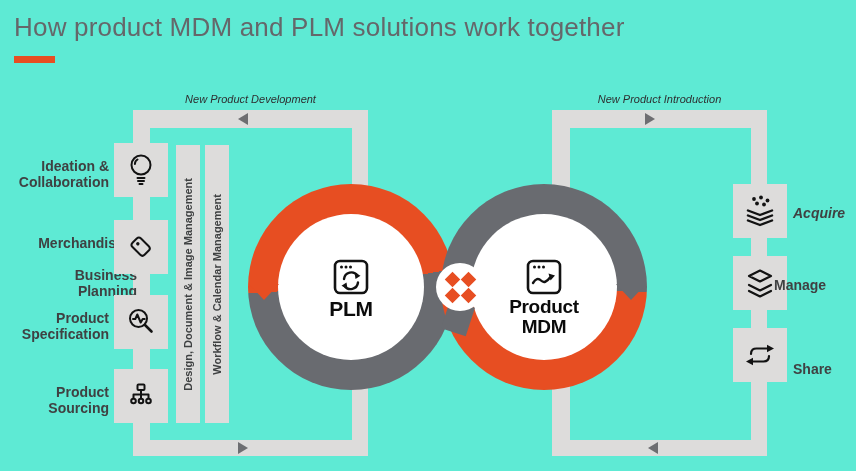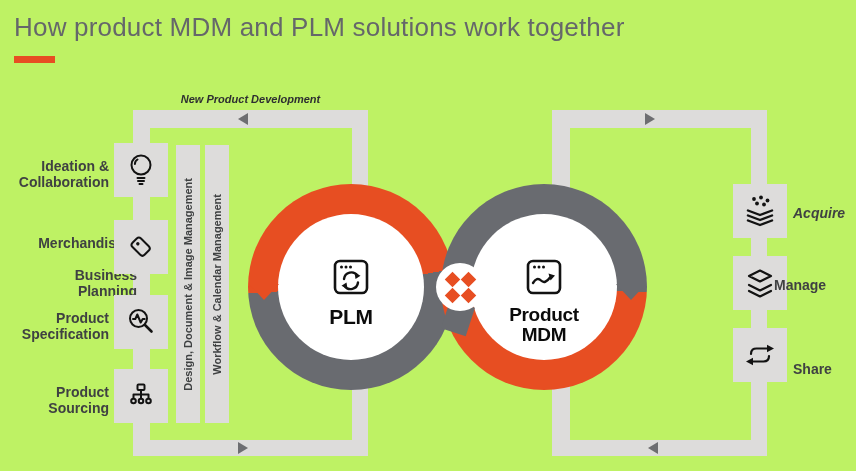--- a/index.html
+++ b/index.html
@@ -1,47 +1,47 @@
 <!DOCTYPE html>
 <html><head>
 <meta charset="utf-8">
 <style>
   html,body{margin:0;padding:0;background:#fff;}
-  #stage{position:relative;width:856px;height:471px;background:#bef264;overflow:hidden;
+  #stage{position:relative;width:856px;height:471px;background:#5eead4;overflow:hidden;
          font-family:"Liberation Sans",sans-serif;}
   .abs{position:absolute;}
 
   
   #page-title{left:14px;top:12px;font-size:26px;color:#65676A;letter-spacing:.2px;}
   #title-accent{left:14px;top:56px;width:41px;height:7px;background:#E74E22;}
 
   
   .track{background:#DDDCDB;}
 
   
   .arr{width:0;height:0;border-top:6px solid transparent;border-bottom:6px solid transparent;}
   .arr.left{border-right:10px solid #6D6E71;}
   .arr.right{border-left:10px solid #6D6E71;}
 
-  .loop-title{font-size:11px;font-weight:bold;font-style:italic;color:#2E2F31;text-align:center;}
+  .loop-title{font-size:11px;font-weight:normal;font-style:italic;color:#2E2F31;text-align:center;}
 
   .item-box{width:54px;height:54px;background:#DDDCDB;display:flex;align-items:center;justify-content:center;}
   .side-label{font-size:14px;font-weight:bold;color:#3F4142;line-height:1.15;white-space:pre-line;}
   .side-label.r{text-align:right;width:109px;left:0;}
 
   .vbar{width:24px;height:278px;background:#DDDCDB;top:145px;display:flex;align-items:center;justify-content:center;}
   .vbar span{writing-mode:vertical-rl;transform:rotate(180deg);font-size:11px;font-weight:bold;
              color:#3F4142;white-space:nowrap;}
 
   
   .ring{width:206px;height:206px;border-radius:50%;}
   #plm-ring{left:248px;top:184px;background:conic-gradient(#E74E22 0 80deg,#696B70 80deg 266.5deg,#E74E22 266.5deg 360deg);}
   #mdm-ring{left:441px;top:184px;background:conic-gradient(#696B70 0 93deg,#E74E22 93deg 272deg,#696B70 272deg 360deg);}
   .ring .inner{position:absolute;inset:30px;border-radius:50%;background:#fff;display:flex;
-               flex-direction:column;align-items:center;gap:8px;}
+               flex-direction:column;align-items:center;gap:0;}
   #plm-ring .inner{padding-top:43px;}
   #mdm-ring .inner{padding-top:43px;}
   .ring-label{font-weight:bold;color:#0b0b0b;text-align:center;white-space:pre-line;letter-spacing:-.3px;}
   #plm-ring .ring-label{font-size:21px;}
   #mdm-ring .ring-label{font-size:19px;line-height:1.05;}
   .chev{position:absolute;width:0;height:0;border-left:15px solid transparent;border-right:15px solid transparent;}
   #plm-chevron{left:1px;top:100px;border-top:16px solid #E74E22;}
   #mdm-chevron{left:175px;top:100px;border-top:16px solid #696B70;}
 
   
@@ -72,20 +72,21 @@
   <div class="abs track" style="left:552px;top:440px;width:215px;height:16px;"></div>
   <div class="abs track" style="left:552px;top:110px;width:18px;height:346px;"></div>
   <div class="abs track" style="left:751px;top:110px;width:16px;height:346px;"></div>
 
   <div class="abs arr left" style="left:238px;top:113px;"></div>
   <div class="abs arr right" style="left:238px;top:442px;"></div>
   <div class="abs arr right" style="left:645px;top:113px;"></div>
   <div class="abs arr left" style="left:648px;top:442px;"></div>
 
   <div class="abs loop-title" style="left:133px;top:93px;width:235px;">New Product Development</div>
+  <div class="abs loop-title" style="left:552px;top:93px;width:215px;">New Product Introduction</div>
 
   <div class="abs side-label r" style="top:158px;">Ideation &amp;
 Collaboration</div>
   <div class="abs side-label r" style="top:235px;padding-left:28px;">Merchandising &amp;
 Business Planning</div>
   <div class="abs side-label r" style="top:310px;">Product
 Specification</div>
   <div class="abs side-label r" style="top:384px;">Product
 Sourcing</div>
 

